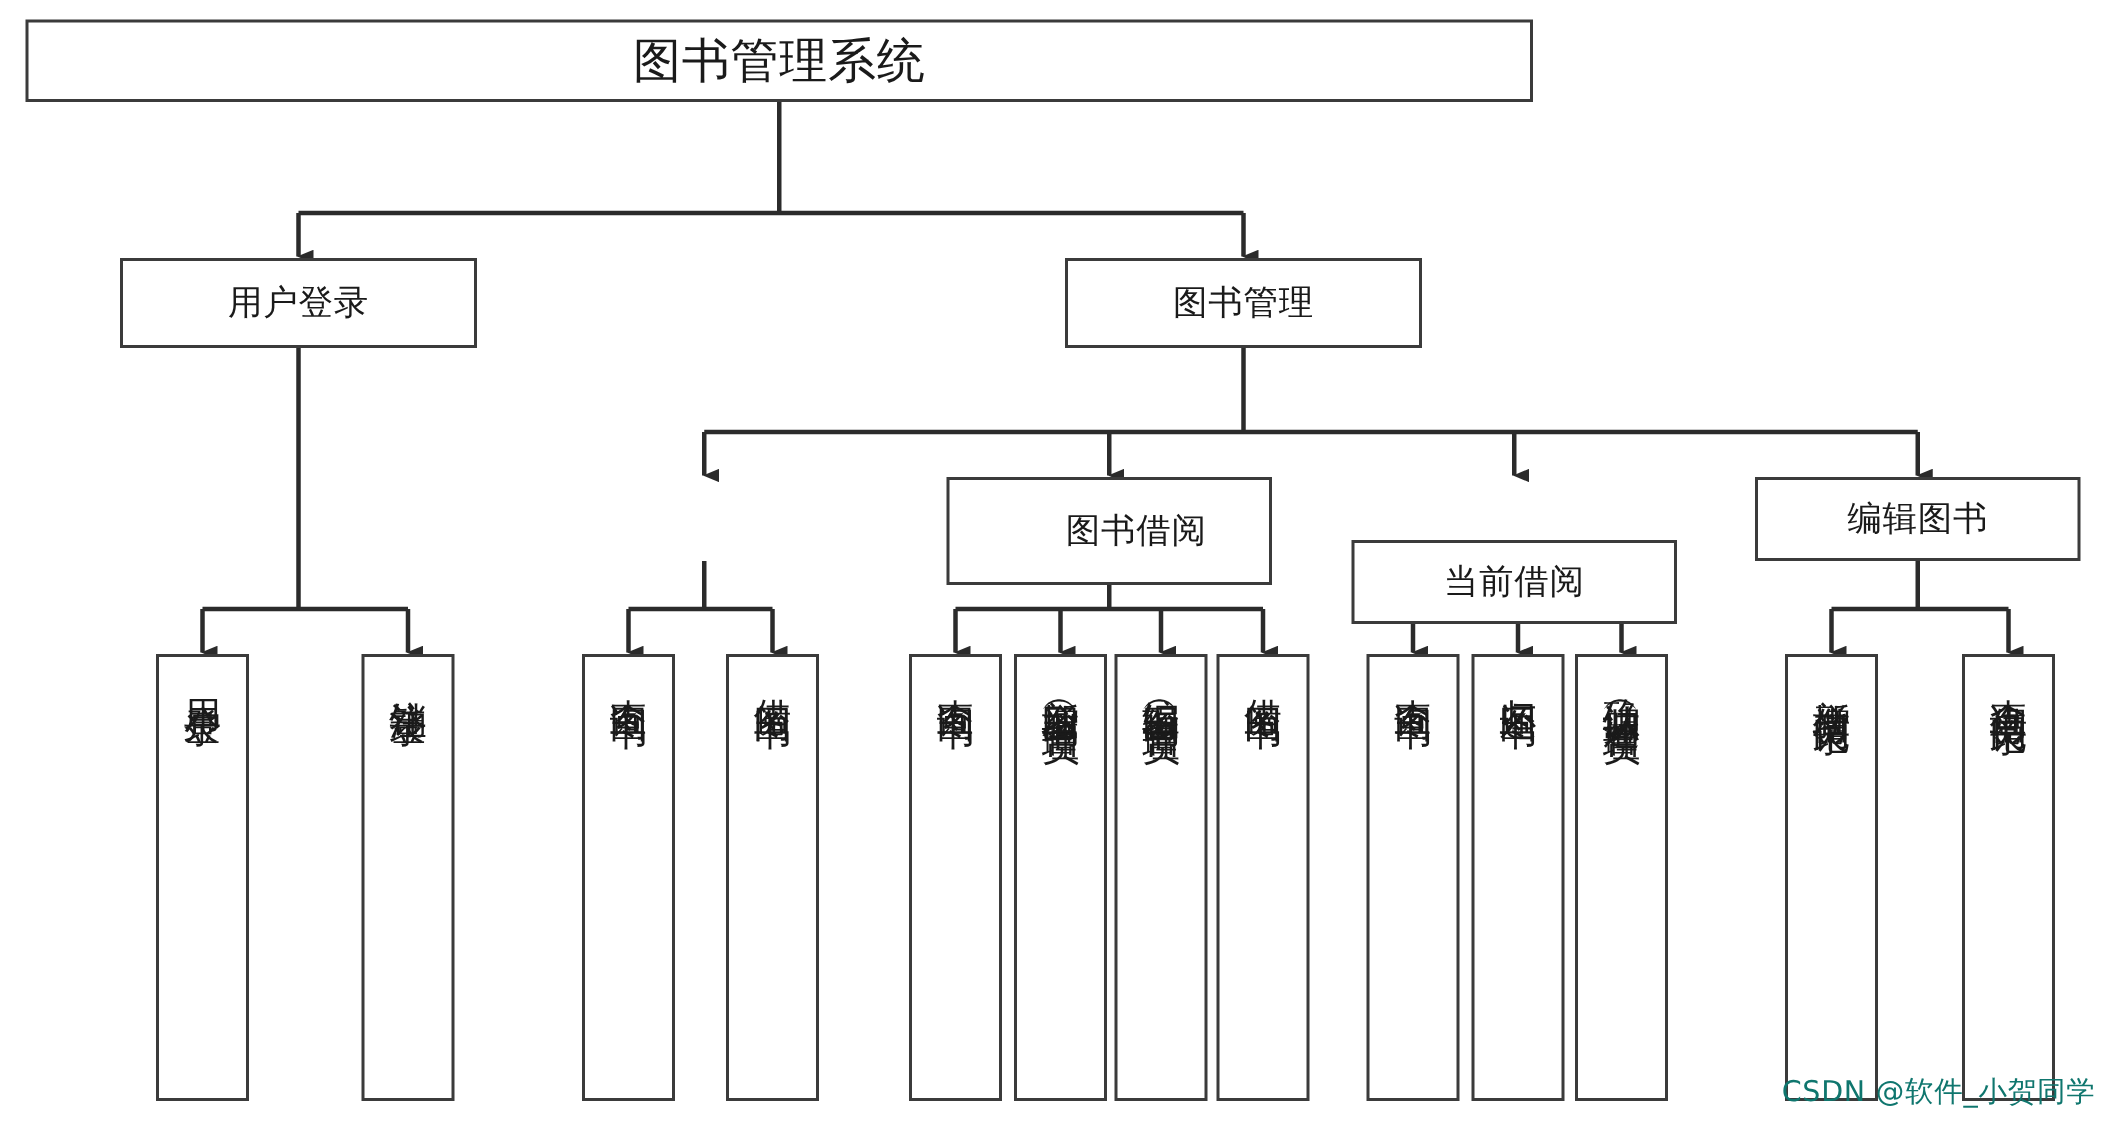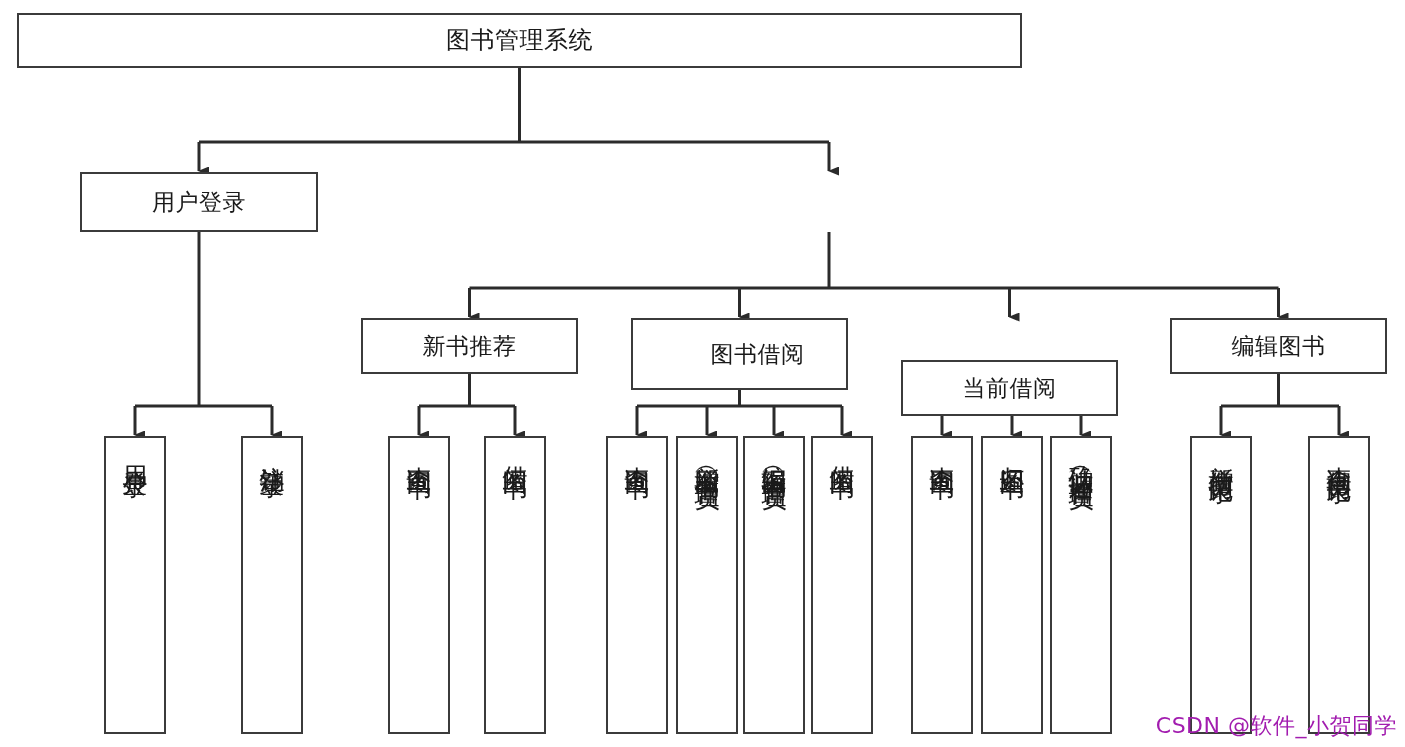--- a/index.html
+++ b/index.html
@@ -42,42 +42,42 @@
     color: #1a1a1a;
     text-align: center;
     white-space: nowrap;
     line-height: 1.05;
   }
   .node.horizontal .node-label {
     font-size: 23px;
     letter-spacing: 0.5px;
   }
   .node.root .node-label {
-    font-size: 24px;
+    font-size: 32px;
     text-align: right;
   }
   .node.vertical {
     align-items: flex-start;
     justify-content: center;
     padding-top: 8px;
   }
   .node.vertical .node-label {
     writing-mode: vertical-rl;
     text-orientation: upright;
     font-size: 25px;
     letter-spacing: 3px;
     line-height: 1;
     white-space: nowrap;
   }
   .watermark {
     position: absolute;
     right: 8px;
     bottom: 6px;
-    font-size: 22px;
-    color: #a21caf;
+    font-size: 19px;
+    color: #0f766e;
     white-space: nowrap;
     letter-spacing: 0.5px;
   }
 </style>
 </head>
 <body>
 
 <div id="diagram-root">
 
   <svg class="connector-layer" viewBox="0 0 1405 747" xmlns="http://www.w3.org/2000/svg">
@@ -123,24 +123,24 @@
       </g>
   </svg>
 
   <div class="node root horizontal" style="left: 17px; top: 13px; width: 1005px; height: 55px;">
     <span class="node-label">图书管理系统</span>
   </div>
 
   <div class="node horizontal" style="left: 80px; top: 172px; width: 238px; height: 60px;">
     <span class="node-label">用户登录</span>
   </div>
+  <div class="node horizontal" style="left: 710px; top: 172px; width: 238px; height: 60px;">
+    <span class="node-label">图书管理</span>
+  </div>
 
-  <div class="node horizontal" style="left: 361px; top: 318px; width: 217px; height: 56px;">
-    <span class="node-label">新书推荐</span>
-  </div>
   <div class="node horizontal" style="left: 631px; top: 318px; width: 217px; height: 72px; padding-left: 36px;">
     <span class="node-label">图书借阅</span>
   </div>
   <div class="node horizontal" style="left: 901px; top: 318px; width: 217px; height: 56px; margin-top: 42px;">
     <span class="node-label">当前借阅</span>
   </div>
   <div class="node horizontal" style="left: 1170px; top: 318px; width: 217px; height: 56px;">
     <span class="node-label">编辑图书</span>
   </div>
 

